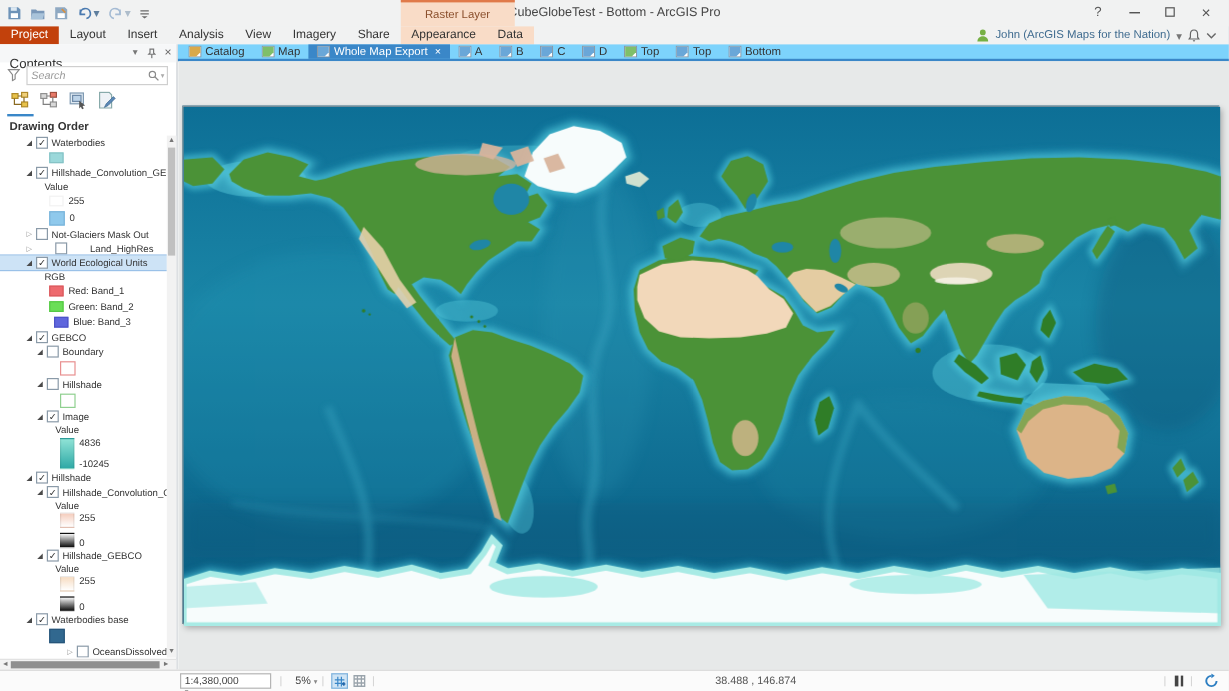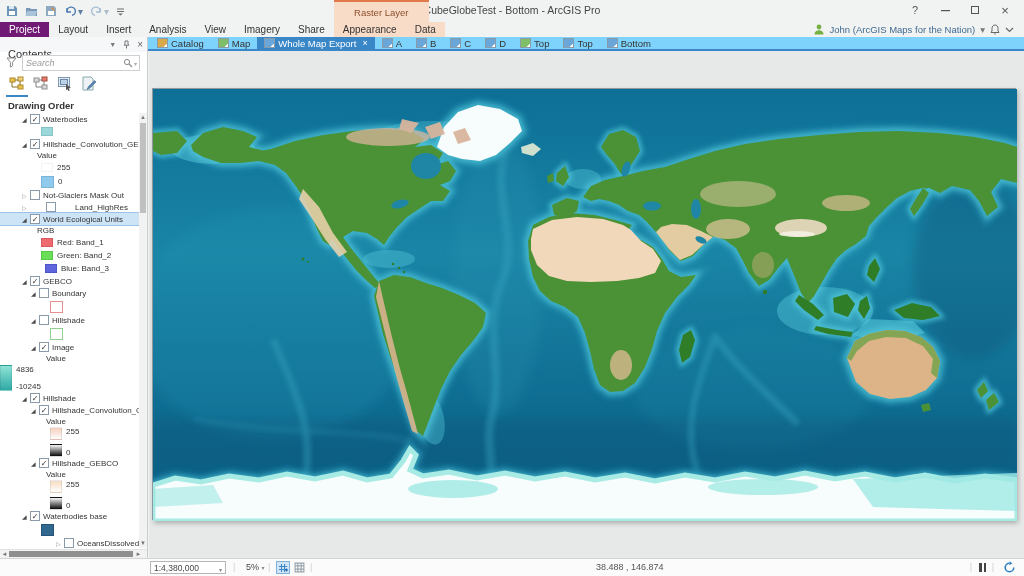--- a/index.html
+++ b/index.html
@@ -12,21 +12,21 @@
   #qat{position:absolute;left:6px;top:3px;display:flex;align-items:center;gap:7px;height:16px;}
   .qbtn{display:flex;align-items:center;gap:1px;color:#5f7f9e;font-size:10px;}
   #win-title{position:absolute;left:0;right:0;top:4px;text-align:center;font-size:10.5px;color:#454545;pointer-events:none;}
   #winctl{position:absolute;right:4px;top:0;display:flex;height:20px;}
   .wbtn{width:30px;height:20px;display:flex;align-items:center;justify-content:center;font-size:11px;color:#555;}
   .wrest{width:8px;height:8px;border:1px solid #555;}
 
   
   #ribbonrow{position:absolute;left:0;top:22px;width:1024px;height:15px;display:flex;align-items:stretch;font-size:10px;color:#333;}
   .rtab{padding:1px 9px;line-height:13px;cursor:default;}
-  .rtab.active{background:#701a75;color:#fff;}
+  .rtab.active{background:#c2410c;color:#fff;}
   #ctxwrap{position:relative;display:flex;background:var(--ctx-bg,#f9dcc7);}
   #ctxhead{position:absolute;top:-22px;left:0;right:16px;height:22px;background:var(--ctx-bg,#f9dcc7);
     border-top:2px solid var(--ctx-line,#e07a4a);color:var(--ctx-text,#8a4f2c);
     font-size:9.5px;text-align:center;line-height:21px;white-space:nowrap;}
   #userarea{margin-left:auto;display:flex;align-items:center;gap:5px;padding-right:10px;font-size:9.5px;color:#3f6b8f;}
 
   
   #docbar{position:absolute;left:148px;top:37px;right:0;height:14px;background:#7dd3fc;
     border-bottom:2px solid var(--accent,#3a87c8);display:flex;align-items:stretch;padding-left:2px;}
   .dtab{display:flex;align-items:center;gap:3px;padding:0 7px;font-size:9.5px;color:#333;white-space:nowrap;}
@@ -65,21 +65,21 @@
   #hsb .sbarr{position:absolute;top:0;bottom:0;width:9px;font-size:6px;color:#777;text-align:center;line-height:9px;}
 
   
   #maparea{position:absolute;left:149px;top:51px;right:0;bottom:18px;background:#e7e9e9;}
   #mapframe{position:absolute;left:3px;top:37px;width:864px;height:432px;border:1px solid #8f989e;
     box-shadow:2px 3px 5px rgba(0,0,0,.28);background:#0e6a8e;}
   #mapframe svg{display:block;}
 
   
   #statusbar{position:absolute;left:0;bottom:0;width:1024px;height:18px;background:#fbfbfb;border-top:1px solid #d5d5d5;font-size:9px;color:#444;}
-  #scalebox{position:absolute;left:150px;top:2px;width:76px;height:13px;border:1px solid #b5b5b5;background:#fff;display:flex;align-items:flex-end;padding:0 3px;}
+  #scalebox{position:absolute;left:150px;top:2px;width:76px;height:13px;border:1px solid #b5b5b5;background:#fff;display:flex;align-items:flex-start;padding:0 3px;flex-direction:column;}
   #scalebox .sv{flex:1;font-size:8.5px;}
   .sep{position:absolute;top:3px;color:#d0d0d0;}
   #zoompct{position:absolute;left:246px;top:3px;}
   #coords{position:absolute;left:596px;top:3px;color:#555;}
   #pauseico{position:absolute;right:38px;top:4px;display:flex;gap:2px;}
   #pauseico i{display:block;width:2.5px;height:9px;background:#444;}
   #refreshico{position:absolute;right:8px;top:2px;}
 
   .svgic{display:block;}
   :root{--accent:#3a87c8;}
@@ -405,21 +405,21 @@
         <span class="sw" style="width: 13px; height: 12px; flex-basis: 13px; background: transparent; border: 1px solid rgb(144, 208, 144);"></span>
       </div>
       <div class="trow" style="height: 12px; padding-left: 31px;">
         <span class="exp">◢</span>
         <span class="cbx">✓</span>
         <span>Image</span>
       </div>
       <div class="trow" style="height: 11px; padding-left: 46px;">
         <span>Value</span>
       </div>
-      <div class="trow" style="height: 28px; ">
+      <div class="trow" style="height: 28px; padding-left: 50px;">
         <span class="rampbar" style="height: 26px; background: linear-gradient(rgb(143, 227, 214), rgb(47, 169, 166));"></span>
         <span class="ramplabels" style="height: 26px;">
           <span>4836</span>
           <span>-10245</span>
         </span>
       </div>
       <div class="trow" style="height: 12px; padding-left: 22px;">
         <span class="exp">◢</span>
         <span class="cbx">✓</span>
         <span>Hillshade</span>

